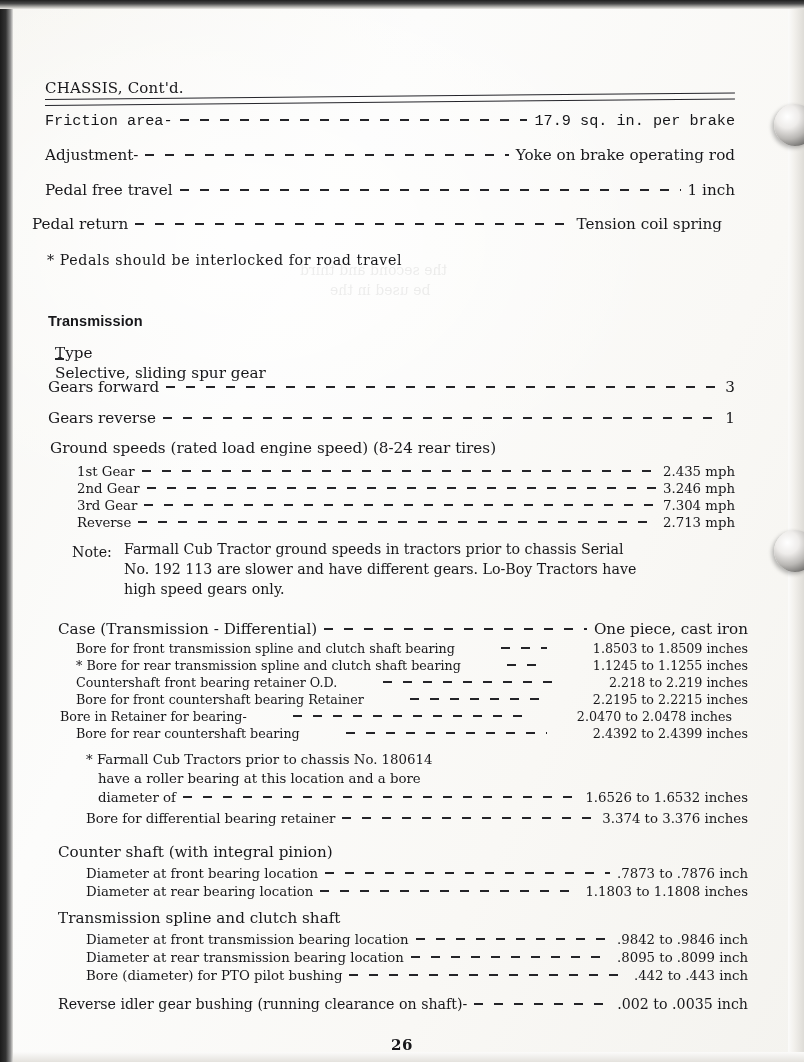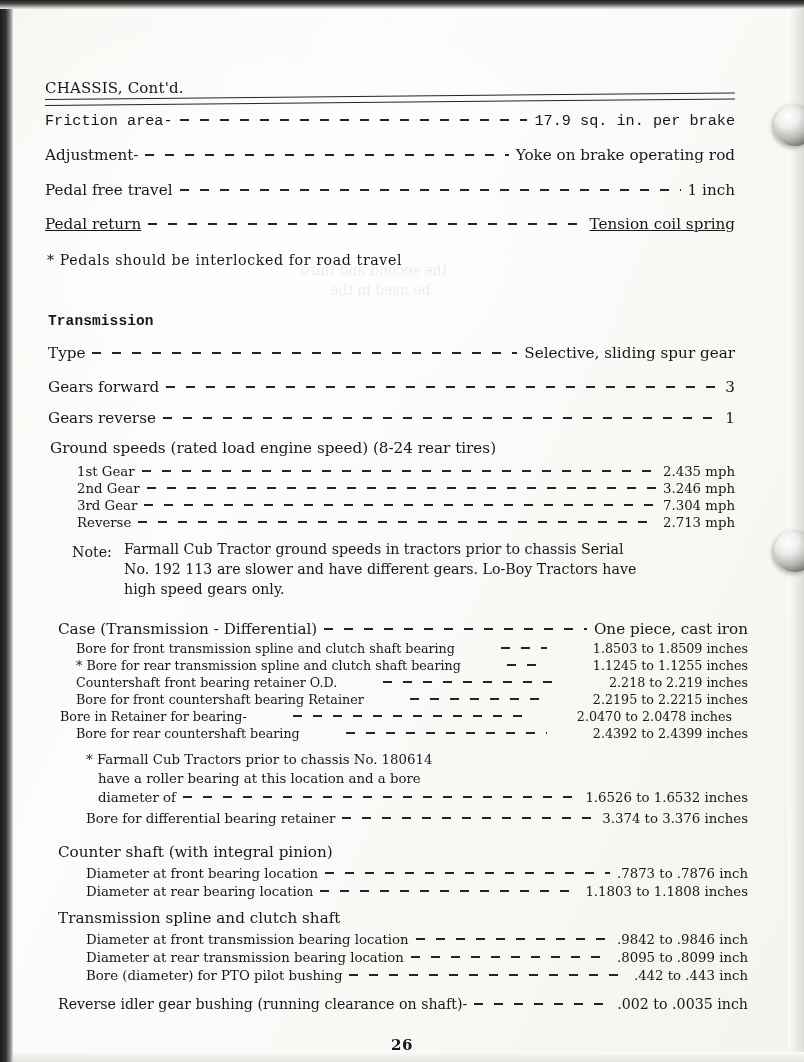--- a/index.html
+++ b/index.html
@@ -112,21 +112,21 @@
     background-image: repeating-linear-gradient(
       to right,
       #242428 0px, #242428 9px,
       rgba(0,0,0,0) 9px, rgba(0,0,0,0) 20px
     );
   }
   .val { flex: 0 0 auto; }
 
   .sec-head {
     position: absolute;
-    font-family: Liberation Mono, monospace;
+    font-family: Liberation Sans, sans-serif;
     font-weight: bold;
     font-size: 14.5px;
     letter-spacing: 0.1px;
   }
 
   .plain {
     position: absolute;
     white-space: nowrap;
   }
 
@@ -190,31 +190,31 @@
       <span class="dots"></span>
       <span class="val">Yoke on brake operating rod</span>
     </div>
 
     <div class="row s15" style="left:45px; top:181px; width:690px;">
       <span class="lbl">Pedal free travel</span>
       <span class="dots"></span>
       <span class="val">1 inch</span>
     </div>
 
-    <div class="row s15" style="left:45px; top:215px; width:690px;text-decoration:underline;">
+    <div class="row s15" style="left:32px; top:215px; width:690px;">
       <span class="lbl">Pedal return</span>
       <span class="dots"></span>
       <span class="val">Tension coil spring</span>
     </div>
 
     <div class="plain s14" style="left:47px; top:252px; letter-spacing:0.6px;">* Pedals should be interlocked for road travel</div>
 
     <div class="sec-head" style="left:48px; top:313px;">Transmission</div>
 
-    <div class="row s15" style="left:48px; top:344px; width:687px;">
+    <div class="row s15" style="left:48px; top:344px; width:687px;flex-direction:column;">
       <span class="lbl">Type</span>
       <span class="dots"></span>
       <span class="val">Selective, sliding spur gear</span>
     </div>
 
     <div class="row s15" style="left:48px; top:378px; width:687px;">
       <span class="lbl">Gears forward</span>
       <span class="dots"></span>
       <span class="val">3</span>
     </div>

